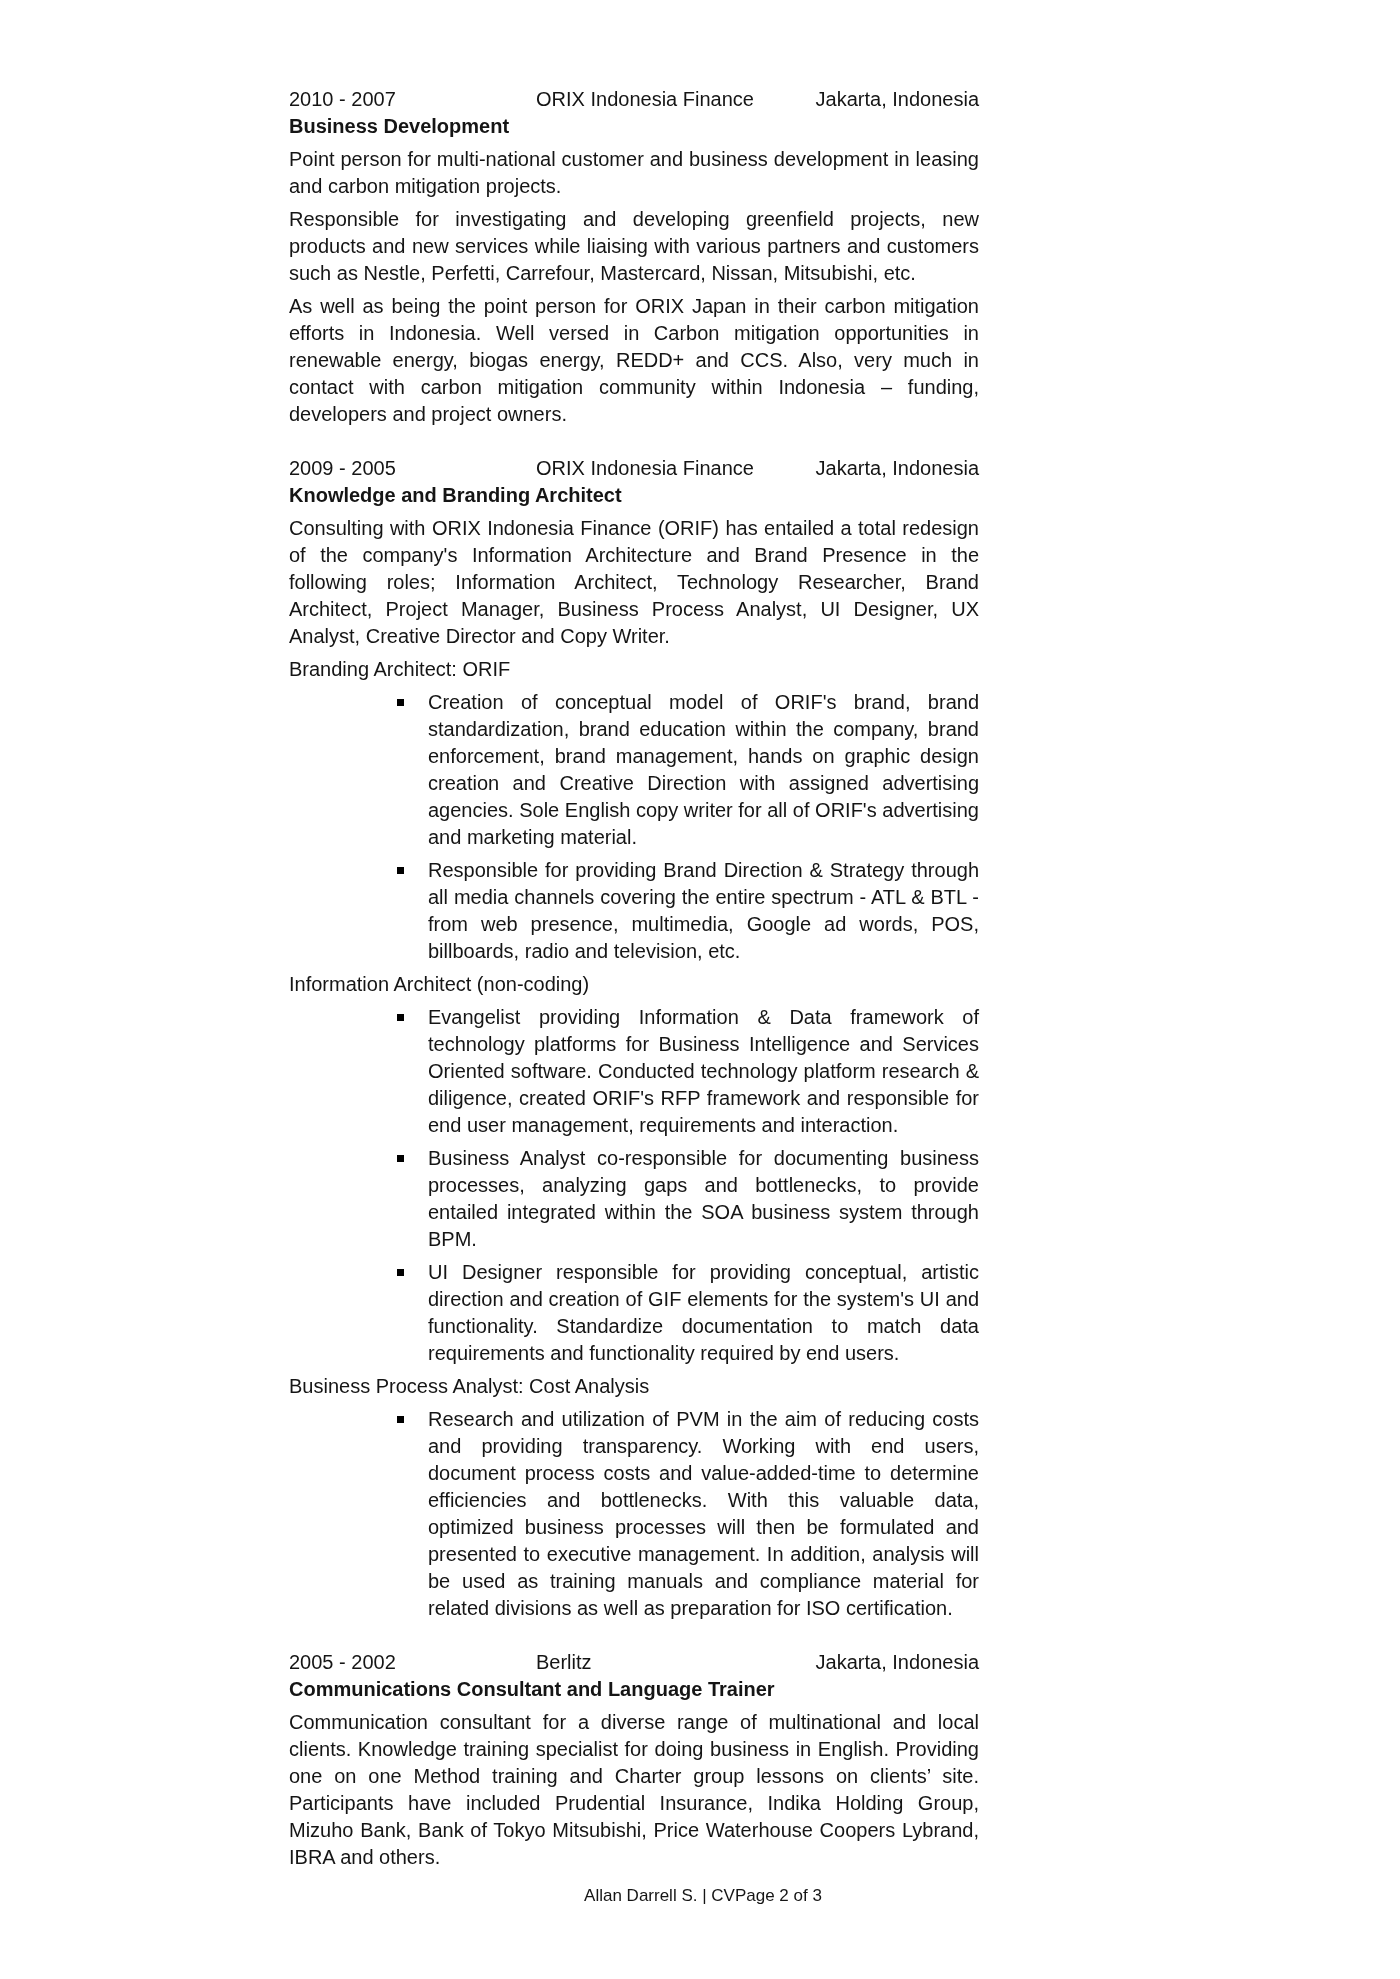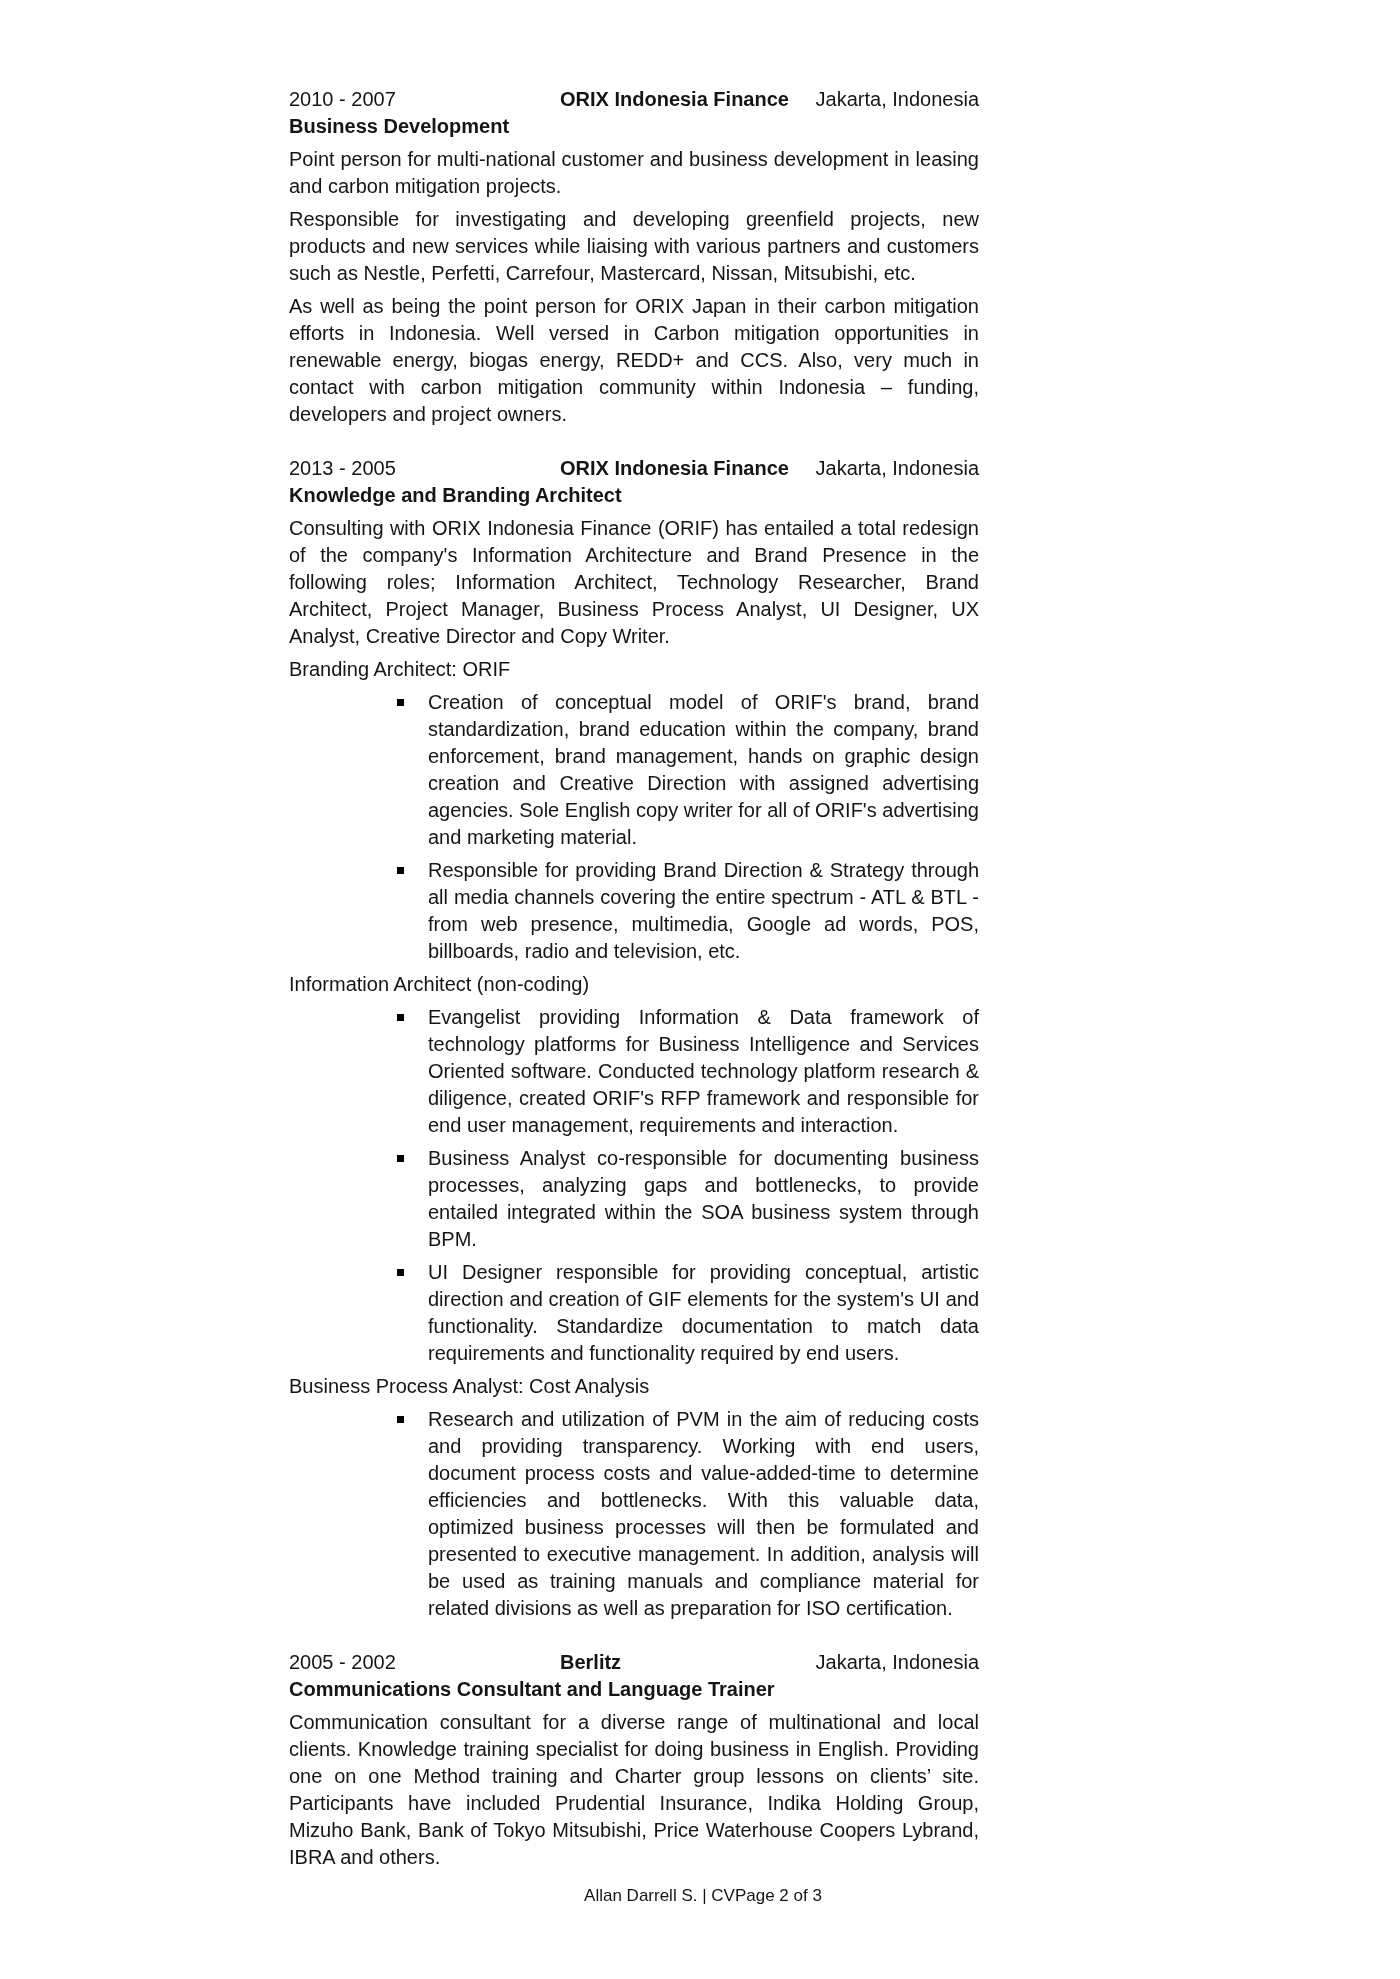--- a/index.html
+++ b/index.html
@@ -17,21 +17,21 @@
     left: 289px;
     top: 86px;
     width: 690px;
     font-size: 20px;
     line-height: 27px;
   }
   section { margin-top: 27px; }
   section:first-child { margin-top: 0; }
   .head-row { display: flex; align-items: baseline; }
   .dates { flex: 0 0 247px; }
-  .company { font-weight: bold; flex: 1 1 auto; margin-left: 24px; }
+  .company { font-weight: normal; flex: 1 1 auto; }
   .location { flex: 0 0 auto; margin-left: auto; }
   .role { font-weight: bold; }
   .content p { margin: 6px 0 0 0; text-align: justify; }
   .subhead { margin-top: 6px; }
   ul.bullets { list-style: none; margin: 0; padding: 0; }
   ul.bullets li {
     position: relative;
     padding-left: 139px;
     text-align: justify;
     margin-top: 6px;
@@ -68,21 +68,21 @@
         <span class="location">Jakarta, Indonesia</span>
       </div>
       <div class="role">Business Development</div>
       <p>Point person for multi-national customer and business development in leasing and carbon mitigation projects.</p>
       <p>Responsible for investigating and developing greenfield projects, new products and new services while liaising with various partners and customers such as Nestle, Perfetti, Carrefour, Mastercard, Nissan, Mitsubishi, etc.</p>
       <p>As well as being the point person for ORIX Japan in their carbon mitigation efforts in Indonesia. Well versed in Carbon mitigation opportunities in renewable energy, biogas energy, REDD+ and CCS. Also, very much in contact with carbon mitigation community within Indonesia – funding, developers and project owners.</p>
     </section>
 
     <section>
       <div class="head-row">
-        <span class="dates">2013 - 2005</span>
+        <span class="dates">2009 - 2005</span>
         <span class="company">ORIX Indonesia Finance</span>
         <span class="location">Jakarta, Indonesia</span>
       </div>
       <div class="role">Knowledge and Branding Architect</div>
       <p>Consulting with ORIX Indonesia Finance (ORIF) has entailed a total redesign of the company's Information Architecture and Brand Presence in the following roles; Information Architect, Technology Researcher, Brand Architect, Project Manager, Business Process Analyst, UI Designer, UX Analyst, Creative Director and Copy Writer.</p>
 
       <div class="subhead">Branding Architect: ORIF</div>
       <ul class="bullets">
         <li>
           <span class="bullet-marker"></span>

